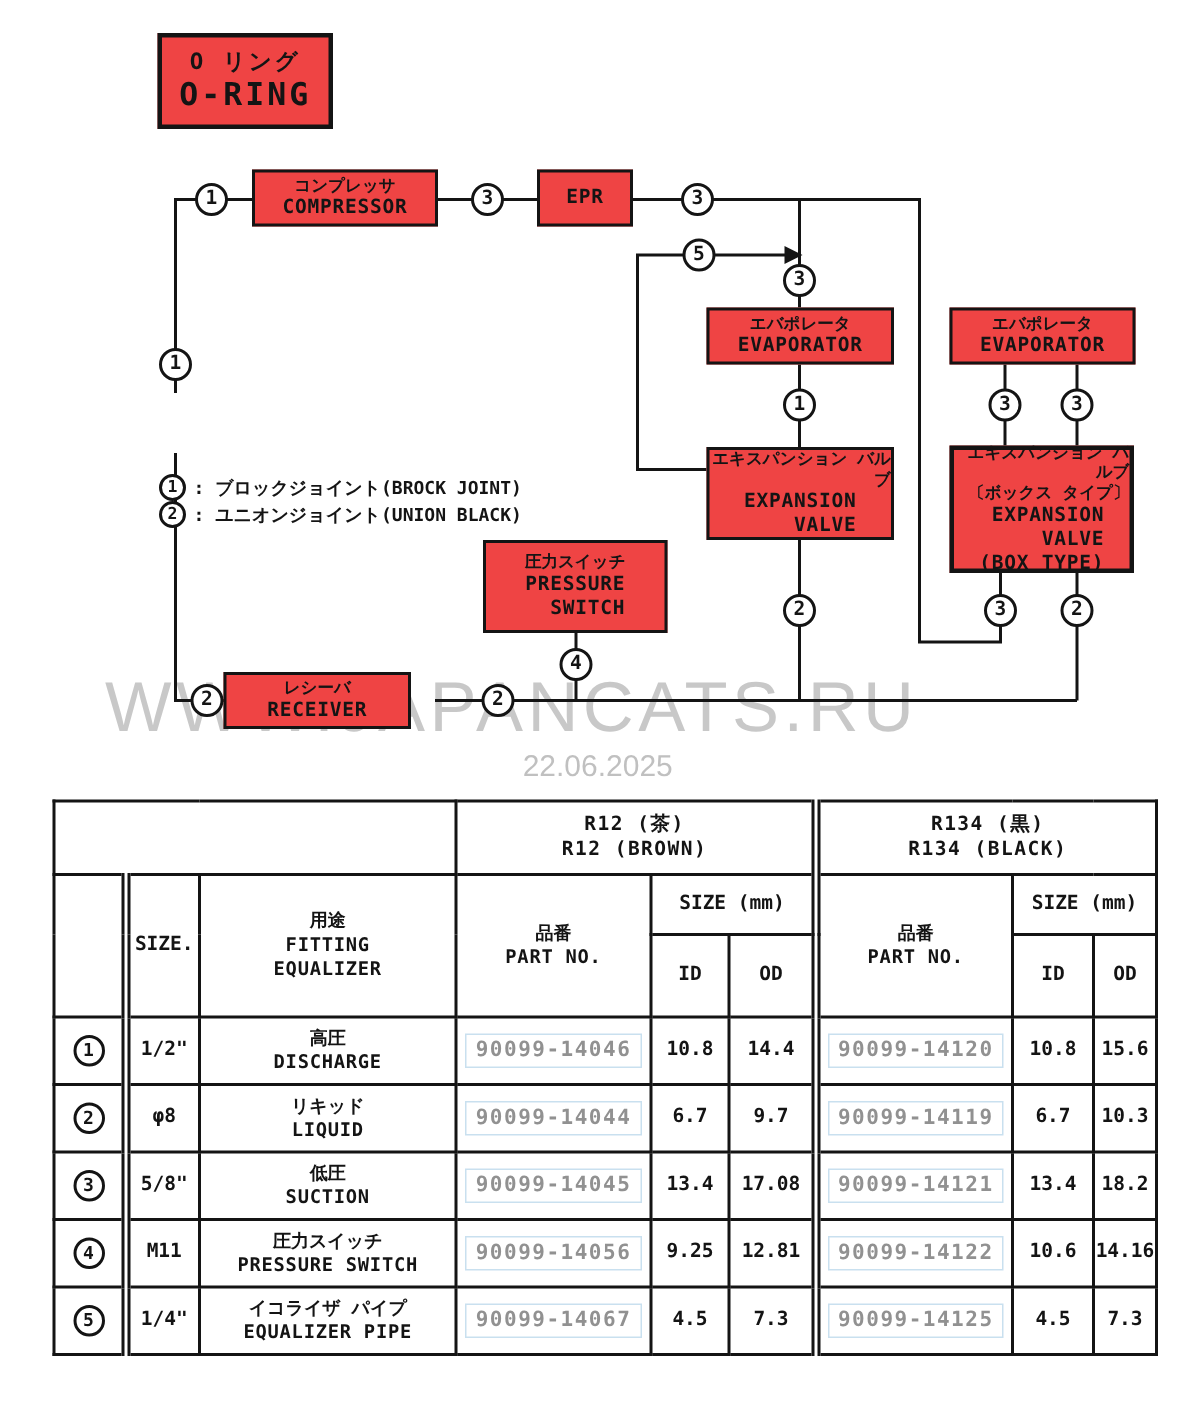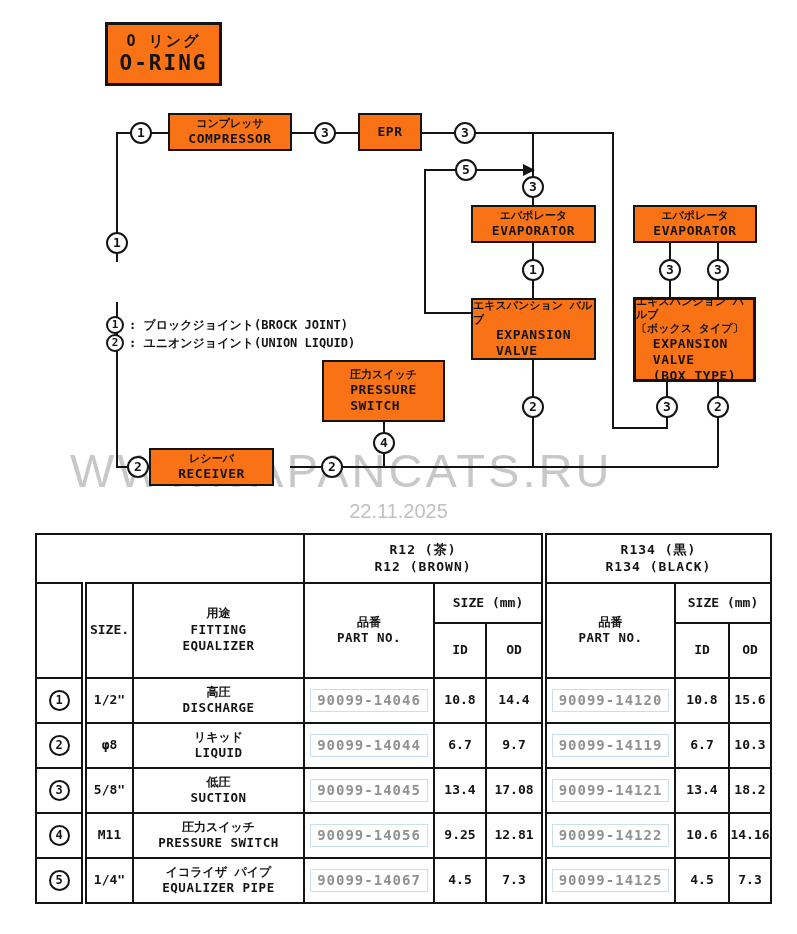--- a/index.html
+++ b/index.html
@@ -8,23 +8,23 @@
   .pre{white-space:pre-line;}
 
   
   #wm{position:absolute;left:70px;top:443px;width:660px;font-family:"Liberation Sans",sans-serif;
       font-size:47px;letter-spacing:3px;color:rgba(125,125,125,0.42);white-space:nowrap;}
   #wmdate{position:absolute;left:0;top:500px;width:797px;text-align:center;
       font-family:"Liberation Sans",sans-serif;font-size:20px;color:rgba(140,140,140,0.55);}
 
   
   #diagram-svg{position:absolute;left:0;top:0;}
-  .dbox{position:absolute;background:#f97316;border:2px solid #141414;box-sizing:border-box;
+  .dbox{position:absolute;background:#ef4444;border:2px solid #141414;box-sizing:border-box;
         display:flex;flex-direction:column;align-items:center;justify-content:center;
-        text-align:left;font-weight:bold;line-height:1.25;}
+        text-align:right;font-weight:bold;line-height:1.25;}
   .dbox .jp{font-size:11px;}
   .dbox .en{font-size:13px;letter-spacing:0.5px;}
   .thick{border-width:3px;}
   #oring-box{display:flex;flex-direction:column;justify-content:center;align-items:center;}
   #oring-box .jp{font-size:15px;letter-spacing:2px;}
   #oring-box .en{font-size:21px;letter-spacing:2px;}
   .conn{position:absolute;width:22px;height:22px;border:2px solid #141414;border-radius:50%;
         background:#fff;box-sizing:border-box;font-size:13px;font-weight:bold;
         line-height:18px;text-align:center;}
   .legend-row{position:absolute;display:flex;align-items:center;font-weight:bold;font-size:12px;}
@@ -47,21 +47,21 @@
   .tcirc{width:21px;height:21px;border:2px solid #141414;border-radius:50%;display:inline-block;
         box-sizing:border-box;font-size:12px;line-height:17px;text-align:center;font-weight:bold;}
   .stack{display:flex;flex-direction:column;justify-content:space-around;height:100%;padding:6px 0;box-sizing:border-box;}
 </style>
 </head>
 <body>
 
 <div id="page">
 
   <div id="wm">WWW.JAPANCATS.RU</div>
-  <div id="wmdate">22.11.2025</div>
+  <div id="wmdate">22.06.2025</div>
 
   <svg id="diagram-svg" width="797" height="533" viewBox="0 0 797 533">
     <g fill="none" stroke="#141414" stroke-width="2">
       <polyline points="168,133 117,133 117,262"></polyline>
       <polyline points="117,302 117,467 165,467"></polyline>
       <polyline points="292,133 358,133"></polyline>
       <polyline points="422,133 613,133 613,428 667,428 667,382"></polyline>
       <polyline points="533,133 533,205"></polyline>
       <polyline points="529,170 425,170 425,313 471,313"></polyline>
       <polyline points="533,243 533,298"></polyline>
@@ -132,21 +132,21 @@
   <div class="conn" style="left:373px;top:432px;">4</div>
   <div class="conn" style="left:127px;top:456px;">2</div>
   <div class="conn" style="left:321px;top:456px;">2</div>
 
   <div class="legend-row" style="left:106px;top:316px;">
     <span class="legend-circ">1</span>
     <span>: ブロックジョイント(BROCK JOINT)</span>
   </div>
   <div class="legend-row" style="left:106px;top:334px;">
     <span class="legend-circ">2</span>
-    <span>: ユニオンジョイント(UNION LIQUID)</span>
+    <span>: ユニオンジョイント(UNION BLACK)</span>
   </div>
 
   <table id="parts-table">
     <colgroup>
       <col style="width:48px">
         <col style="width:49px">
         <col style="width:171px">
       <col style="width:130px">
         <col style="width:52px">
         <col style="width:58px">

